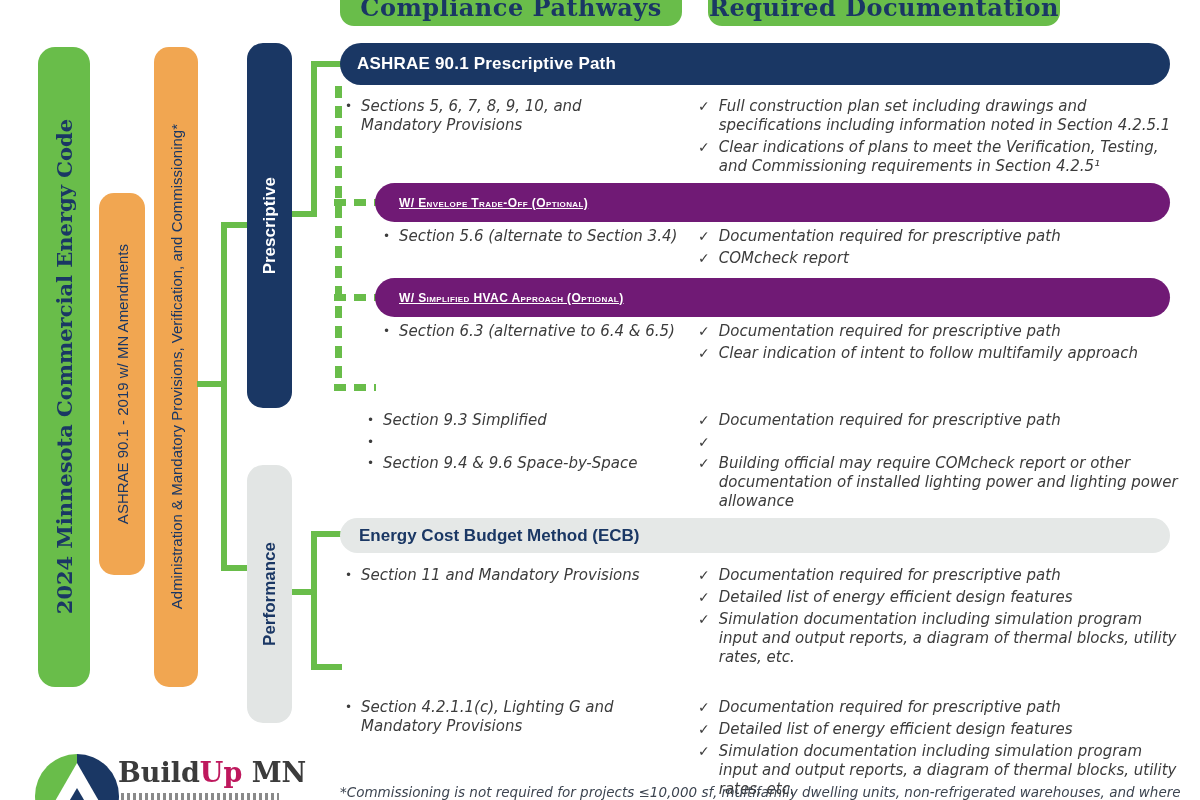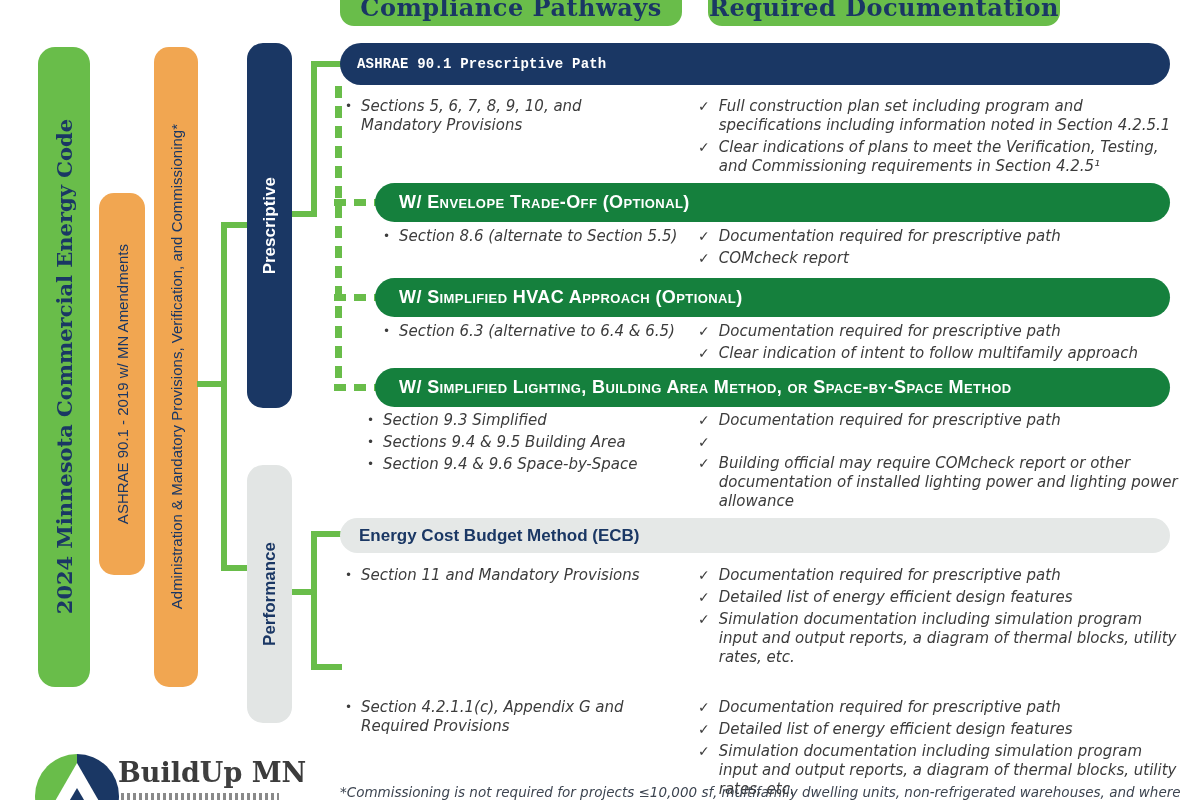--- a/index.html
+++ b/index.html
@@ -26,42 +26,42 @@
 
   
   .conn{position:absolute;background:#69BD4A;}
   .conn-dash-v{position:absolute;width:7px;
                background:repeating-linear-gradient(to bottom,#69BD4A 0 12px,transparent 12px 20px);}
   .conn-dash-h{position:absolute;height:7px;
                background:repeating-linear-gradient(to right,#69BD4A 0 12px,transparent 12px 20px);}
 
   
   .hdr{position:absolute;border-radius:999px;display:flex;align-items:center;box-sizing:border-box;}
-  .hdr-main{background:#1A3764;color:#fff;font-size:14px;font-weight:bold;padding-left:17px;letter-spacing:.2px;font-family:Liberation Mono, monospace;}
-  .hdr-sub{background:#15803d;color:#fff;font-size:18px;font-weight:600;padding-left:24px;
-           font-variant:small-caps;letter-spacing:.4px;}
+  .hdr-main{background:#1A3764;color:#fff;font-size:17px;font-weight:bold;padding-left:17px;letter-spacing:.2px;}
+  .hdr-sub{background:#701a75;color:#fff;font-size:12px;font-weight:600;padding-left:24px;
+           font-variant:small-caps;letter-spacing:.4px;text-decoration:underline;}
   .hdr-gray{background:#E5E8E7;color:#1A3764;font-size:17px;font-weight:bold;padding-left:19px;}
 
   
   .col{position:absolute;font-family:"DejaVu Sans",sans-serif;font-style:italic;
        color:#3C3C3C;font-size:15px;line-height:1.26;}
   .row{display:flex;gap:9px;margin-bottom:3px;}
   .b-icon{font-style:normal;font-size:12px;line-height:1.55;color:#3C3C3C;flex:0 0 auto;}
   .c-icon{font-size:14px;line-height:1.3;color:#3C3C3C;flex:0 0 auto;}
   .intro{margin-bottom:3px;}
 
   .footnote{position:absolute;left:340px;top:784px;width:848px;font-family:"DejaVu Sans",sans-serif;
             font-style:italic;font-size:13.5px;color:#3C4450;}
 
   
   .logo-mark{position:absolute;left:35px;top:754px;width:84px;height:84px;border-radius:50%;
              background:linear-gradient(90deg,#69BD4A 50%,#1A3764 50%);overflow:hidden;}
   .logo-word{position:absolute;left:118px;top:757px;font-family:"DejaVu Serif",serif;
              font-weight:bold;font-size:27px;color:#3B3B3B;white-space:nowrap;}
-  .logo-word .up{color:#404040;}
+  .logo-word .up{color:#be185d;}
   .logo-tagline{position:absolute;left:121px;top:793px;width:158px;height:7px;overflow:hidden;
                 background:repeating-linear-gradient(90deg,#8a8a8a 0 3px,transparent 3px 6px);}
 </style>
 </head>
 <body>
 
 <div class="canvas">
 
   <div class="topbadge" style="left:340px;width:342px;">
     <span>Compliance Pathways</span>
@@ -108,35 +108,35 @@
   </div>
   <div class="col" style="left:345px;top:97px;width:310px;">
     <div class="row">
       <span class="b-icon">•</span>
       <span>Sections 5, 6, 7, 8, 9, 10, and Mandatory Provisions</span>
     </div>
   </div>
   <div class="col" style="left:698px;top:97px;width:480px;">
     <div class="row">
       <span class="c-icon">✓</span>
-      <span>Full construction plan set including program and specifications including information noted in Section 4.2.5.1</span>
+      <span>Full construction plan set including drawings and specifications including information noted in Section 4.2.5.1</span>
     </div>
     <div class="row">
       <span class="c-icon">✓</span>
       <span>Clear indications of plans to meet the Verification, Testing, and Commissioning requirements in Section 4.2.5¹</span>
     </div>
   </div>
 
   <div class="hdr hdr-sub" style="left:375px;top:183px;width:795px;height:39px;">
     <span>W/ Envelope Trade-Off (Optional)</span>
   </div>
   <div class="col" style="left:383px;top:227px;width:300px;">
     <div class="row">
       <span class="b-icon">•</span>
-      <span>Section 8.6 (alternate to Section 5.5)</span>
+      <span>Section 5.6 (alternate to Section 3.4)</span>
     </div>
   </div>
   <div class="col" style="left:698px;top:227px;width:480px;">
     <div class="row">
       <span class="c-icon">✓</span>
       <span>Documentation required for prescriptive path</span>
     </div>
     <div class="row">
       <span class="c-icon">✓</span>
       <span>COMcheck report</span>
@@ -156,31 +156,27 @@
     <div class="row">
       <span class="c-icon">✓</span>
       <span>Documentation required for prescriptive path</span>
     </div>
     <div class="row">
       <span class="c-icon">✓</span>
       <span>Clear indication of intent to follow multifamily approach</span>
     </div>
   </div>
 
-  <div class="hdr hdr-sub" style="left:375px;top:368px;width:795px;height:39px;">
-    <span>W/ Simplified Lighting, Building Area Method, or Space-by-Space Method</span>
-  </div>
   <div class="col" style="left:353px;top:411px;width:335px;">
     <div class="row" style="padding-left:14px;">
       <span class="b-icon">•</span>
       <span>Section 9.3 Simplified</span>
     </div>
     <div class="row" style="padding-left:14px;">
       <span class="b-icon">•</span>
-      <span>Sections 9.4 &amp; 9.5 Building Area</span>
     </div>
     <div class="row" style="padding-left:14px;">
       <span class="b-icon">•</span>
       <span>Section 9.4 &amp; 9.6 Space-by-Space</span>
     </div>
   </div>
   <div class="col" style="left:698px;top:411px;width:480px;">
     <div class="row">
       <span class="c-icon">✓</span>
       <span>Documentation required for prescriptive path</span>
@@ -214,21 +210,21 @@
     </div>
     <div class="row">
       <span class="c-icon">✓</span>
       <span>Simulation documentation including simulation program input and output reports, a diagram of thermal blocks, utility rates, etc.</span>
     </div>
   </div>
 
   <div class="col" style="left:345px;top:698px;width:330px;">
     <div class="row">
       <span class="b-icon">•</span>
-      <span>Section 4.2.1.1(c), Appendix G and Required Provisions</span>
+      <span>Section 4.2.1.1(c), Lighting G and Mandatory Provisions</span>
     </div>
   </div>
   <div class="col" style="left:698px;top:698px;width:480px;">
     <div class="row">
       <span class="c-icon">✓</span>
       <span>Documentation required for prescriptive path</span>
     </div>
     <div class="row">
       <span class="c-icon">✓</span>
       <span>Detailed list of energy efficient design features</span>

